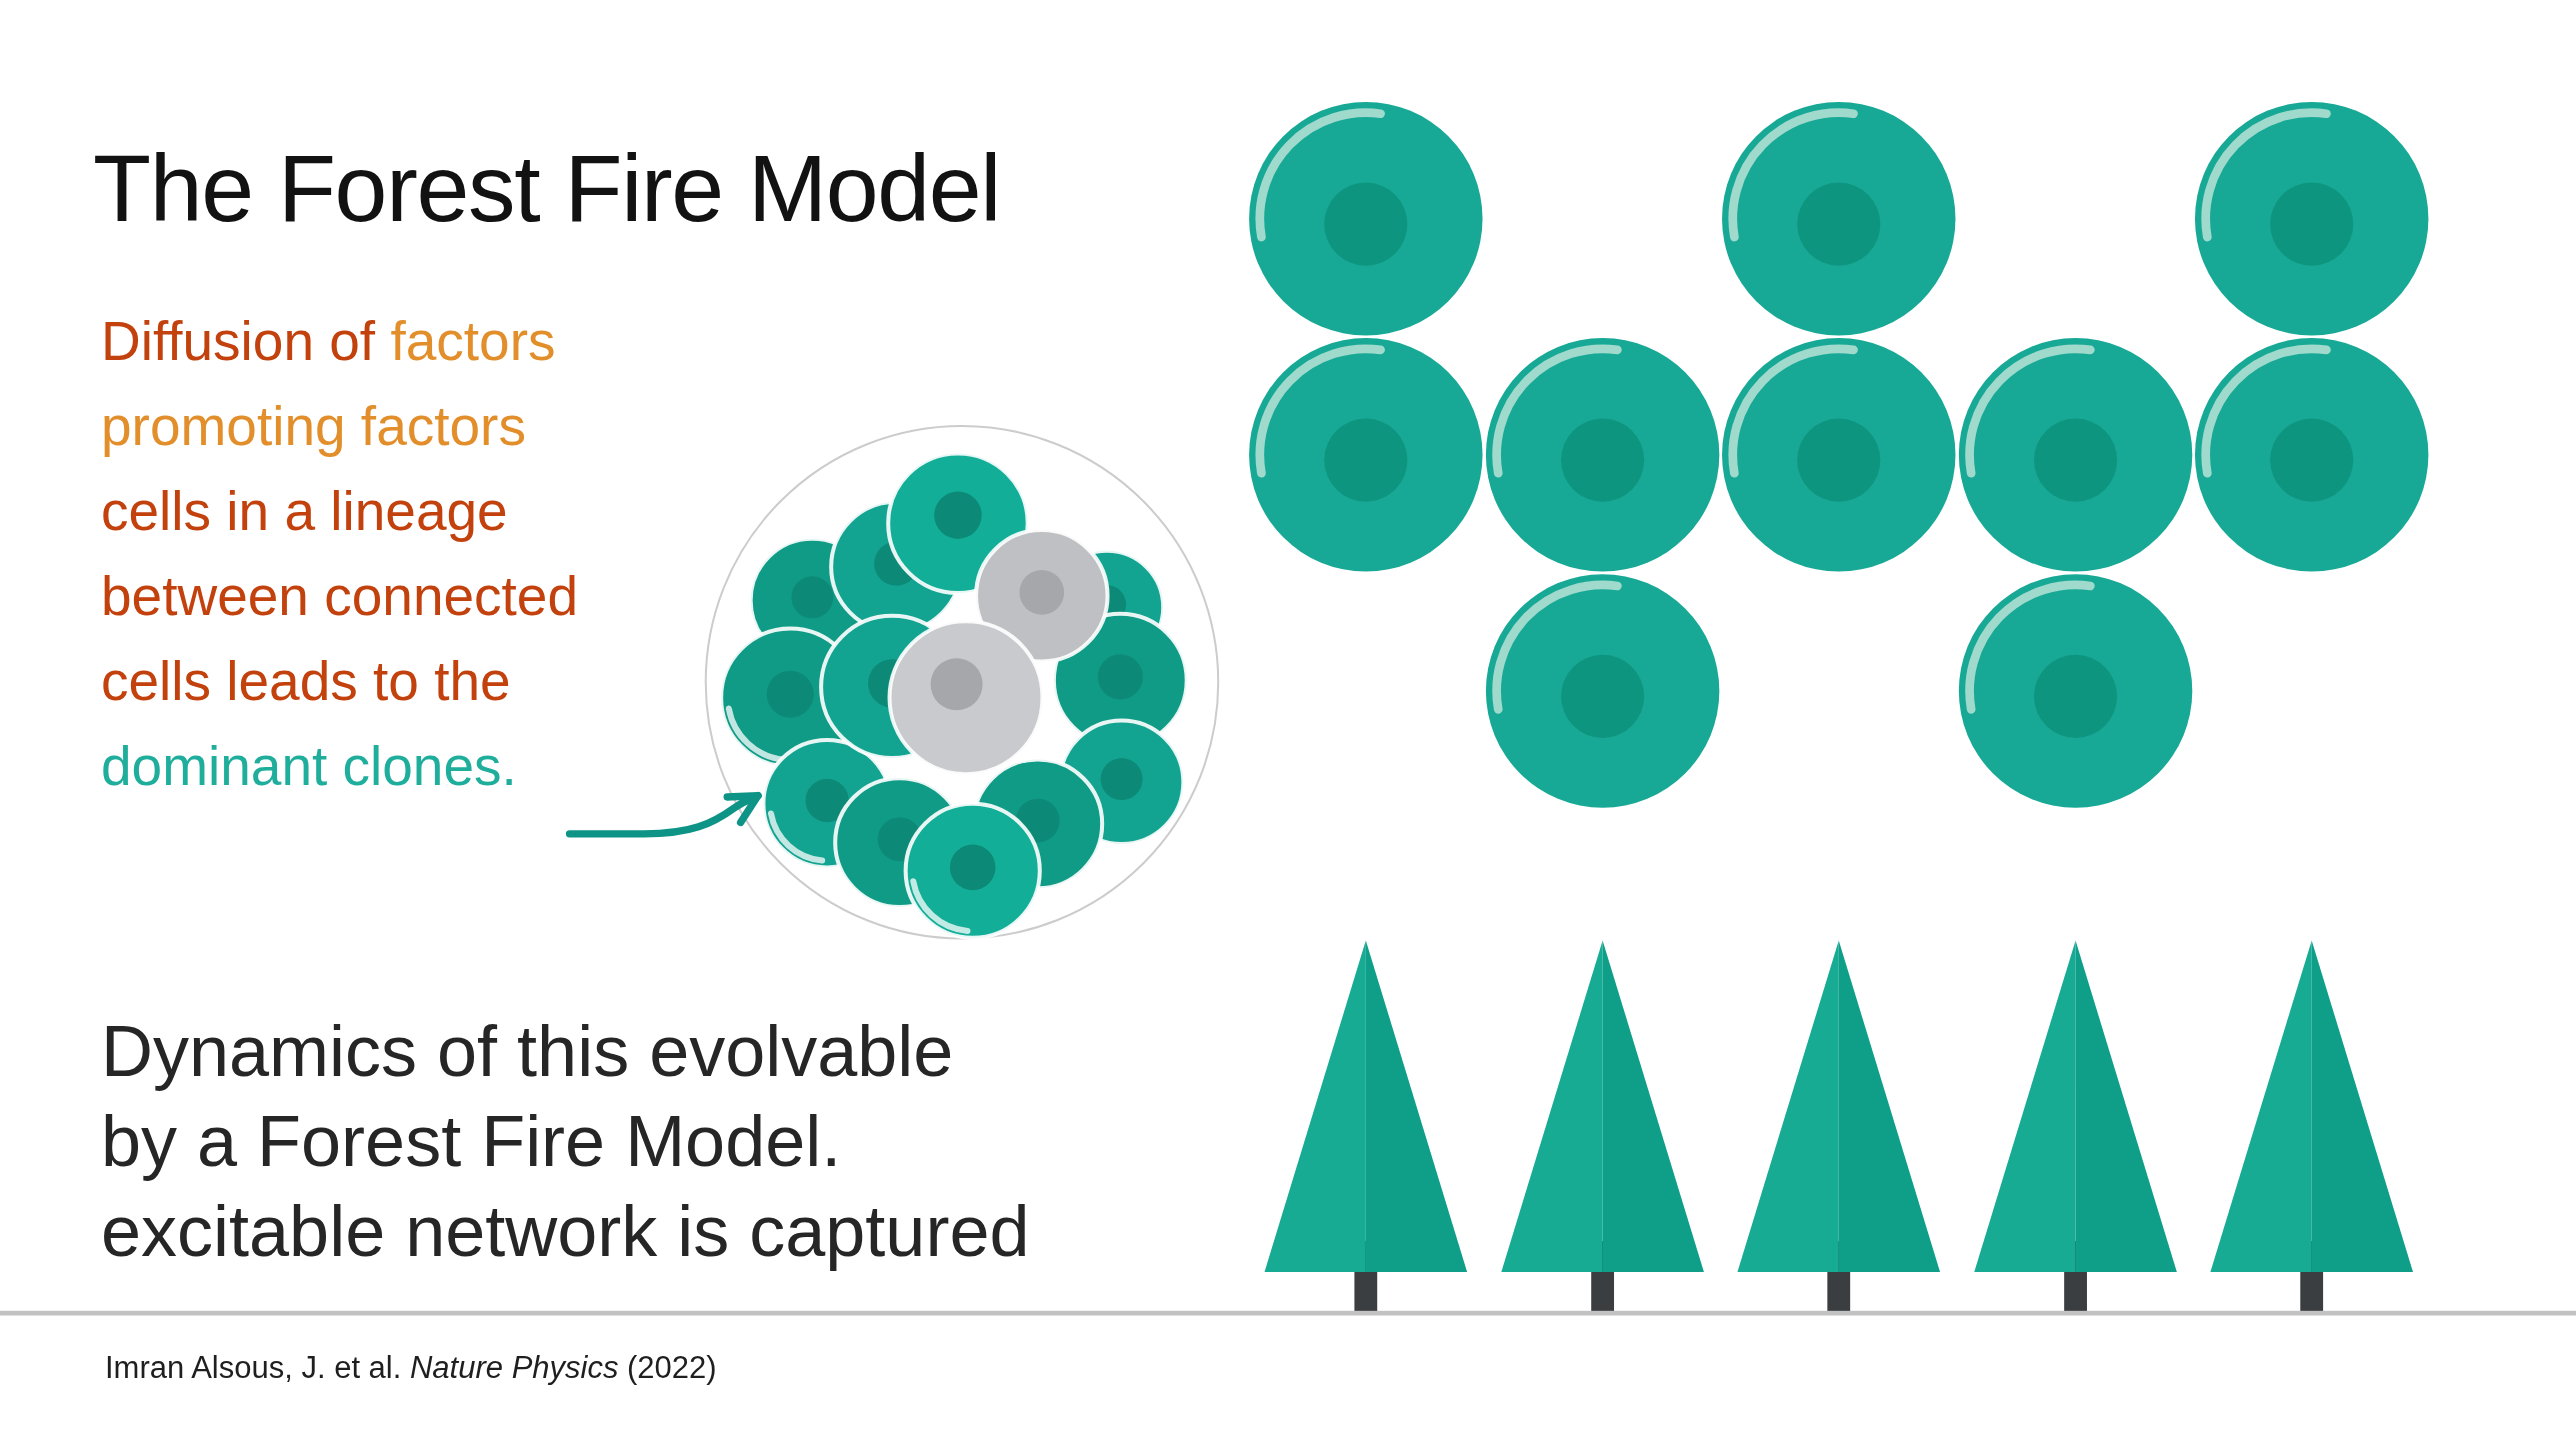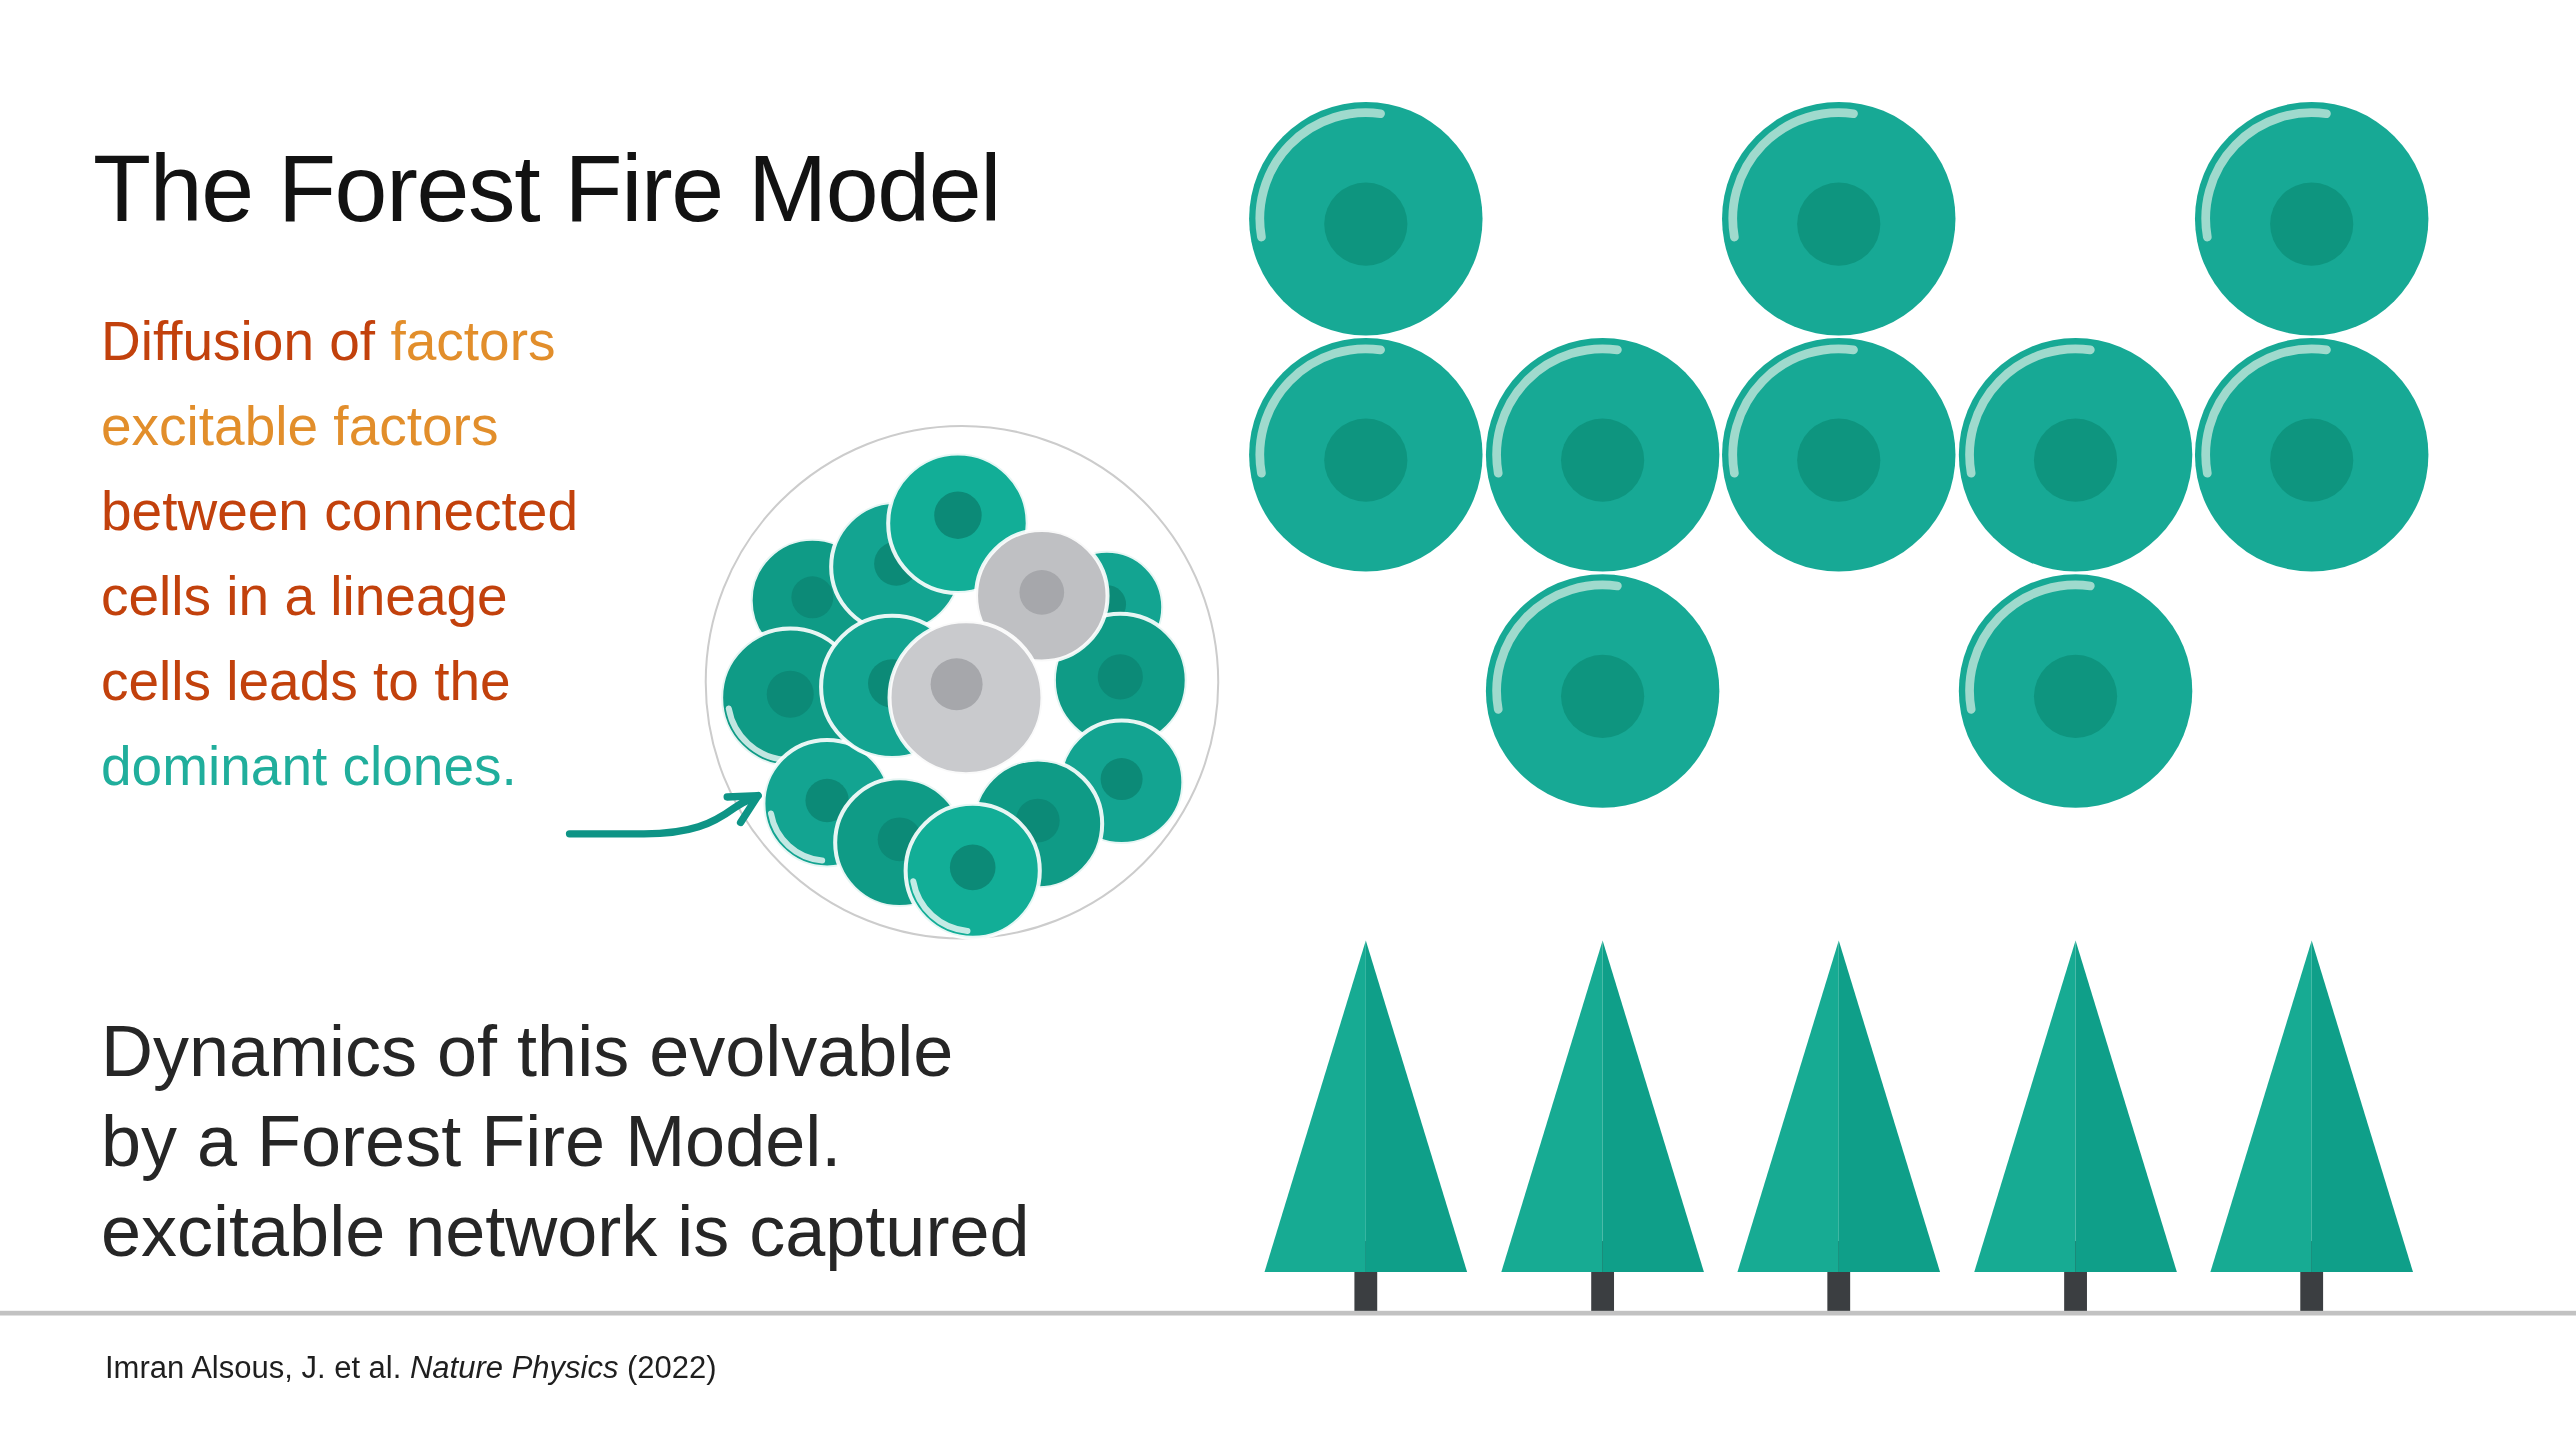--- a/index.html
+++ b/index.html
@@ -36,23 +36,23 @@
 </style>
 <style>.title{color:#121212}.intro .c-ink{color:#c2410c}.intro .c-orange{color:#E28E2B}.intro .c-teal{color:#20AE9C}.body2{color:#262626}</style></head>
 <body>
 
 <div class="slide" style="transform: scale(1);">
 
   <div class="title">The Forest Fire Model</div>
 
   <div class="intro" id="intro">
       <div class="line"><span class="c-ink">Diffusion of </span><span class="c-orange">factors</span></div>
-      <div class="line"><span class="c-orange">excitable factors</span></div>
+      <div class="line"><span class="c-orange">promoting factors</span></div>
+      <div class="line"><span class="c-ink">cells in a lineage</span></div>
       <div class="line"><span class="c-ink">between connected</span></div>
-      <div class="line"><span class="c-ink">cells in a lineage</span></div>
       <div class="line"><span class="c-ink">cells leads to the</span></div>
       <div class="line"><span class="c-teal">dominant clones.</span></div>
     </div>
 
   <div class="body2" id="body2">
       <div class="line">Dynamics of this evolvable</div>
       <div class="line">by a Forest Fire Model.</div>
       <div class="line">excitable network is captured</div>
     </div>
 

